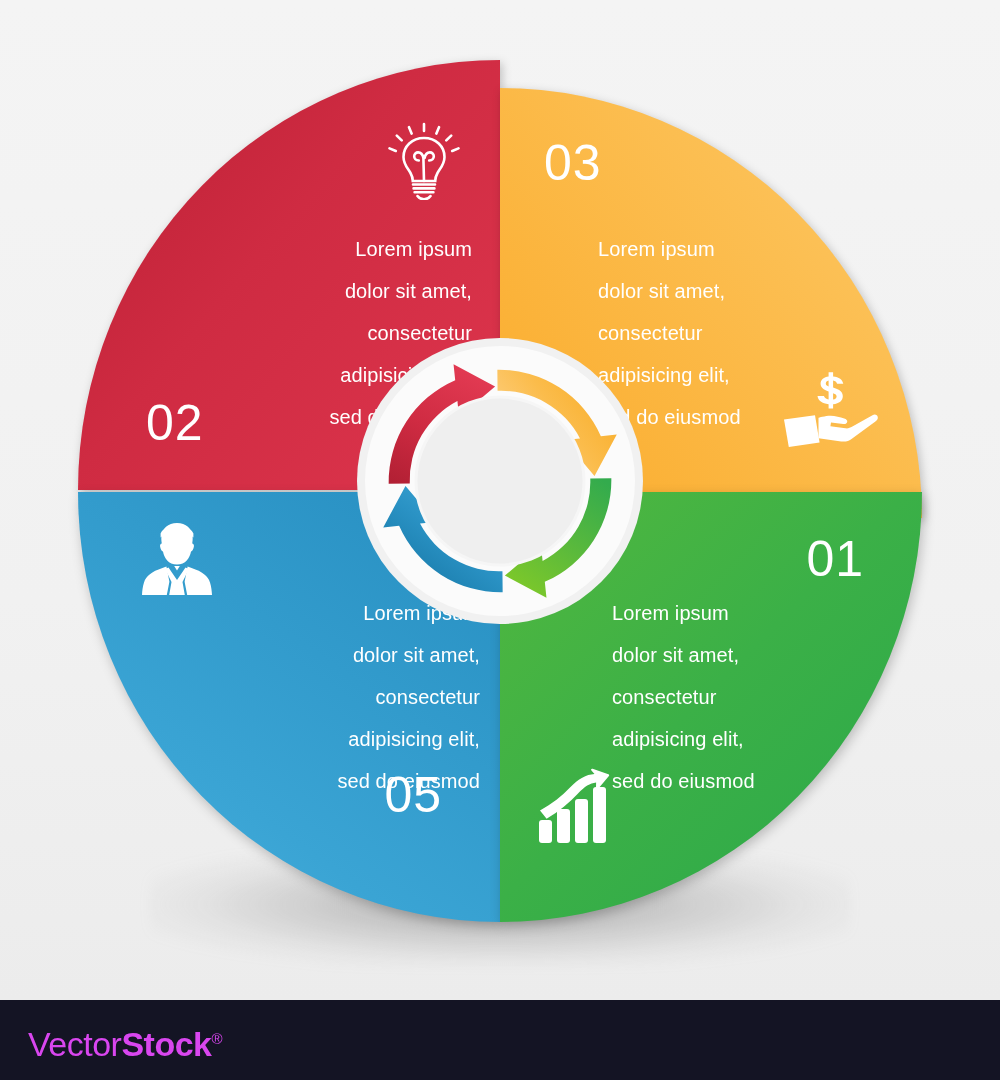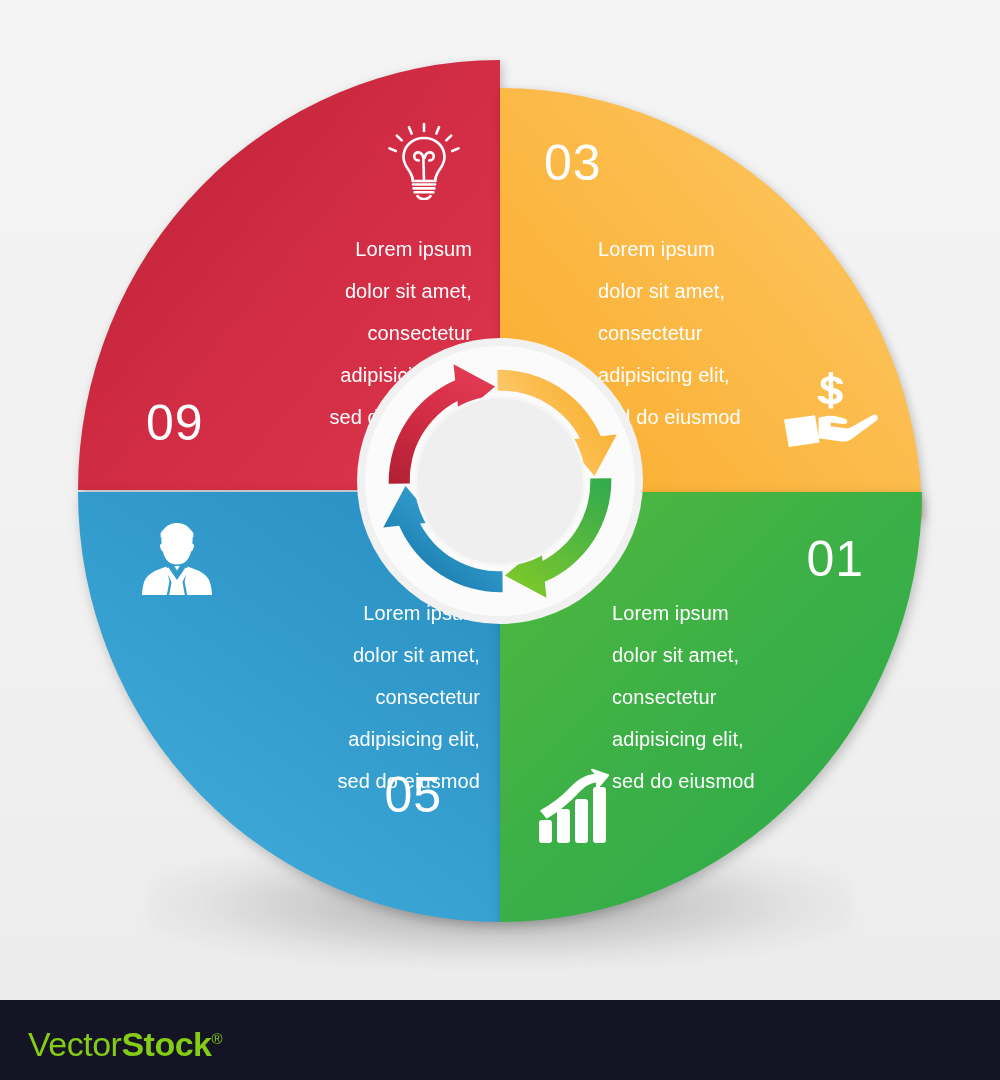--- a/index.html
+++ b/index.html
@@ -158,21 +158,21 @@
   #center-ring svg { display: block; width: 100%; height: 100%; }
 
   
   #footer {
     position: absolute;
     left: 0;
     top: 1000px;
     width: 1000px;
     height: 80px;
     background: #141424;
-    color: #84cc16;
+    color: #d946ef;
   }
   #brand {
     position: absolute;
     left: 28px;
     top: 20px;
     font-size: 34px;
     line-height: 38px;
     letter-spacing: -0.5px;
     white-space: nowrap;
   }
@@ -211,21 +211,21 @@
           <path d="M36 2 L36 9 M21 5.2 L23.6 11.6 M51 5.2 L48.4 11.6 M8.8 13.6 L13.7 18.4 M63.2 13.6 L58.3 18.4 M1.5 26.4 L7.8 29"></path>
           <path d="M70.5 26.4 L64.2 29"></path>
         </g>
       </svg>
     </div>
     <div class="q-text">Lorem ipsum
 dolor sit amet,
 consectetur
 adipisicing elit,
 sed do eiusmod</div>
-    <div class="q-num">09</div>
+    <div class="q-num">02</div>
   </div>
 
   <div class="quad" id="quad-orange">
     <div class="shape">
       <div class="fill"></div>
     </div>
     <div class="q-icon">
       <svg viewBox="0 0 96 78">
         <g fill="#ffffff">
           <path d="M46.6 2.2 L46.6 6.4 C42 6.9 38.6 9.6 38.6 13.6 C38.6 17.7 41.4 19.8 46.6 21.6 L46.6 29.6 C44.2 29.2 42.6 28 41.9 26.1 L35.5 26.1 C36.2 30.8 40 33.6 46.6 34.2 L46.6 38.4 L51.1 38.4 L51.1 34.2 C57.3 33.6 60.8 30.6 60.8 26.2 C60.8 22 58 19.8 52.4 18 L51.1 17.6 L51.1 10.6 C53.2 11 54.5 12.1 55.1 13.8 L61.3 13.8 C60.6 9.6 57 6.9 51.1 6.4 L51.1 2.2 Z M46.6 10.6 L46.6 16.4 C44.6 15.6 43.8 14.8 43.8 13.5 C43.8 12.1 44.8 11 46.6 10.6 Z M51.1 23.2 C53.6 24 54.6 24.9 54.6 26.4 C54.6 28 53.4 29.2 51.1 29.6 Z"></path>

